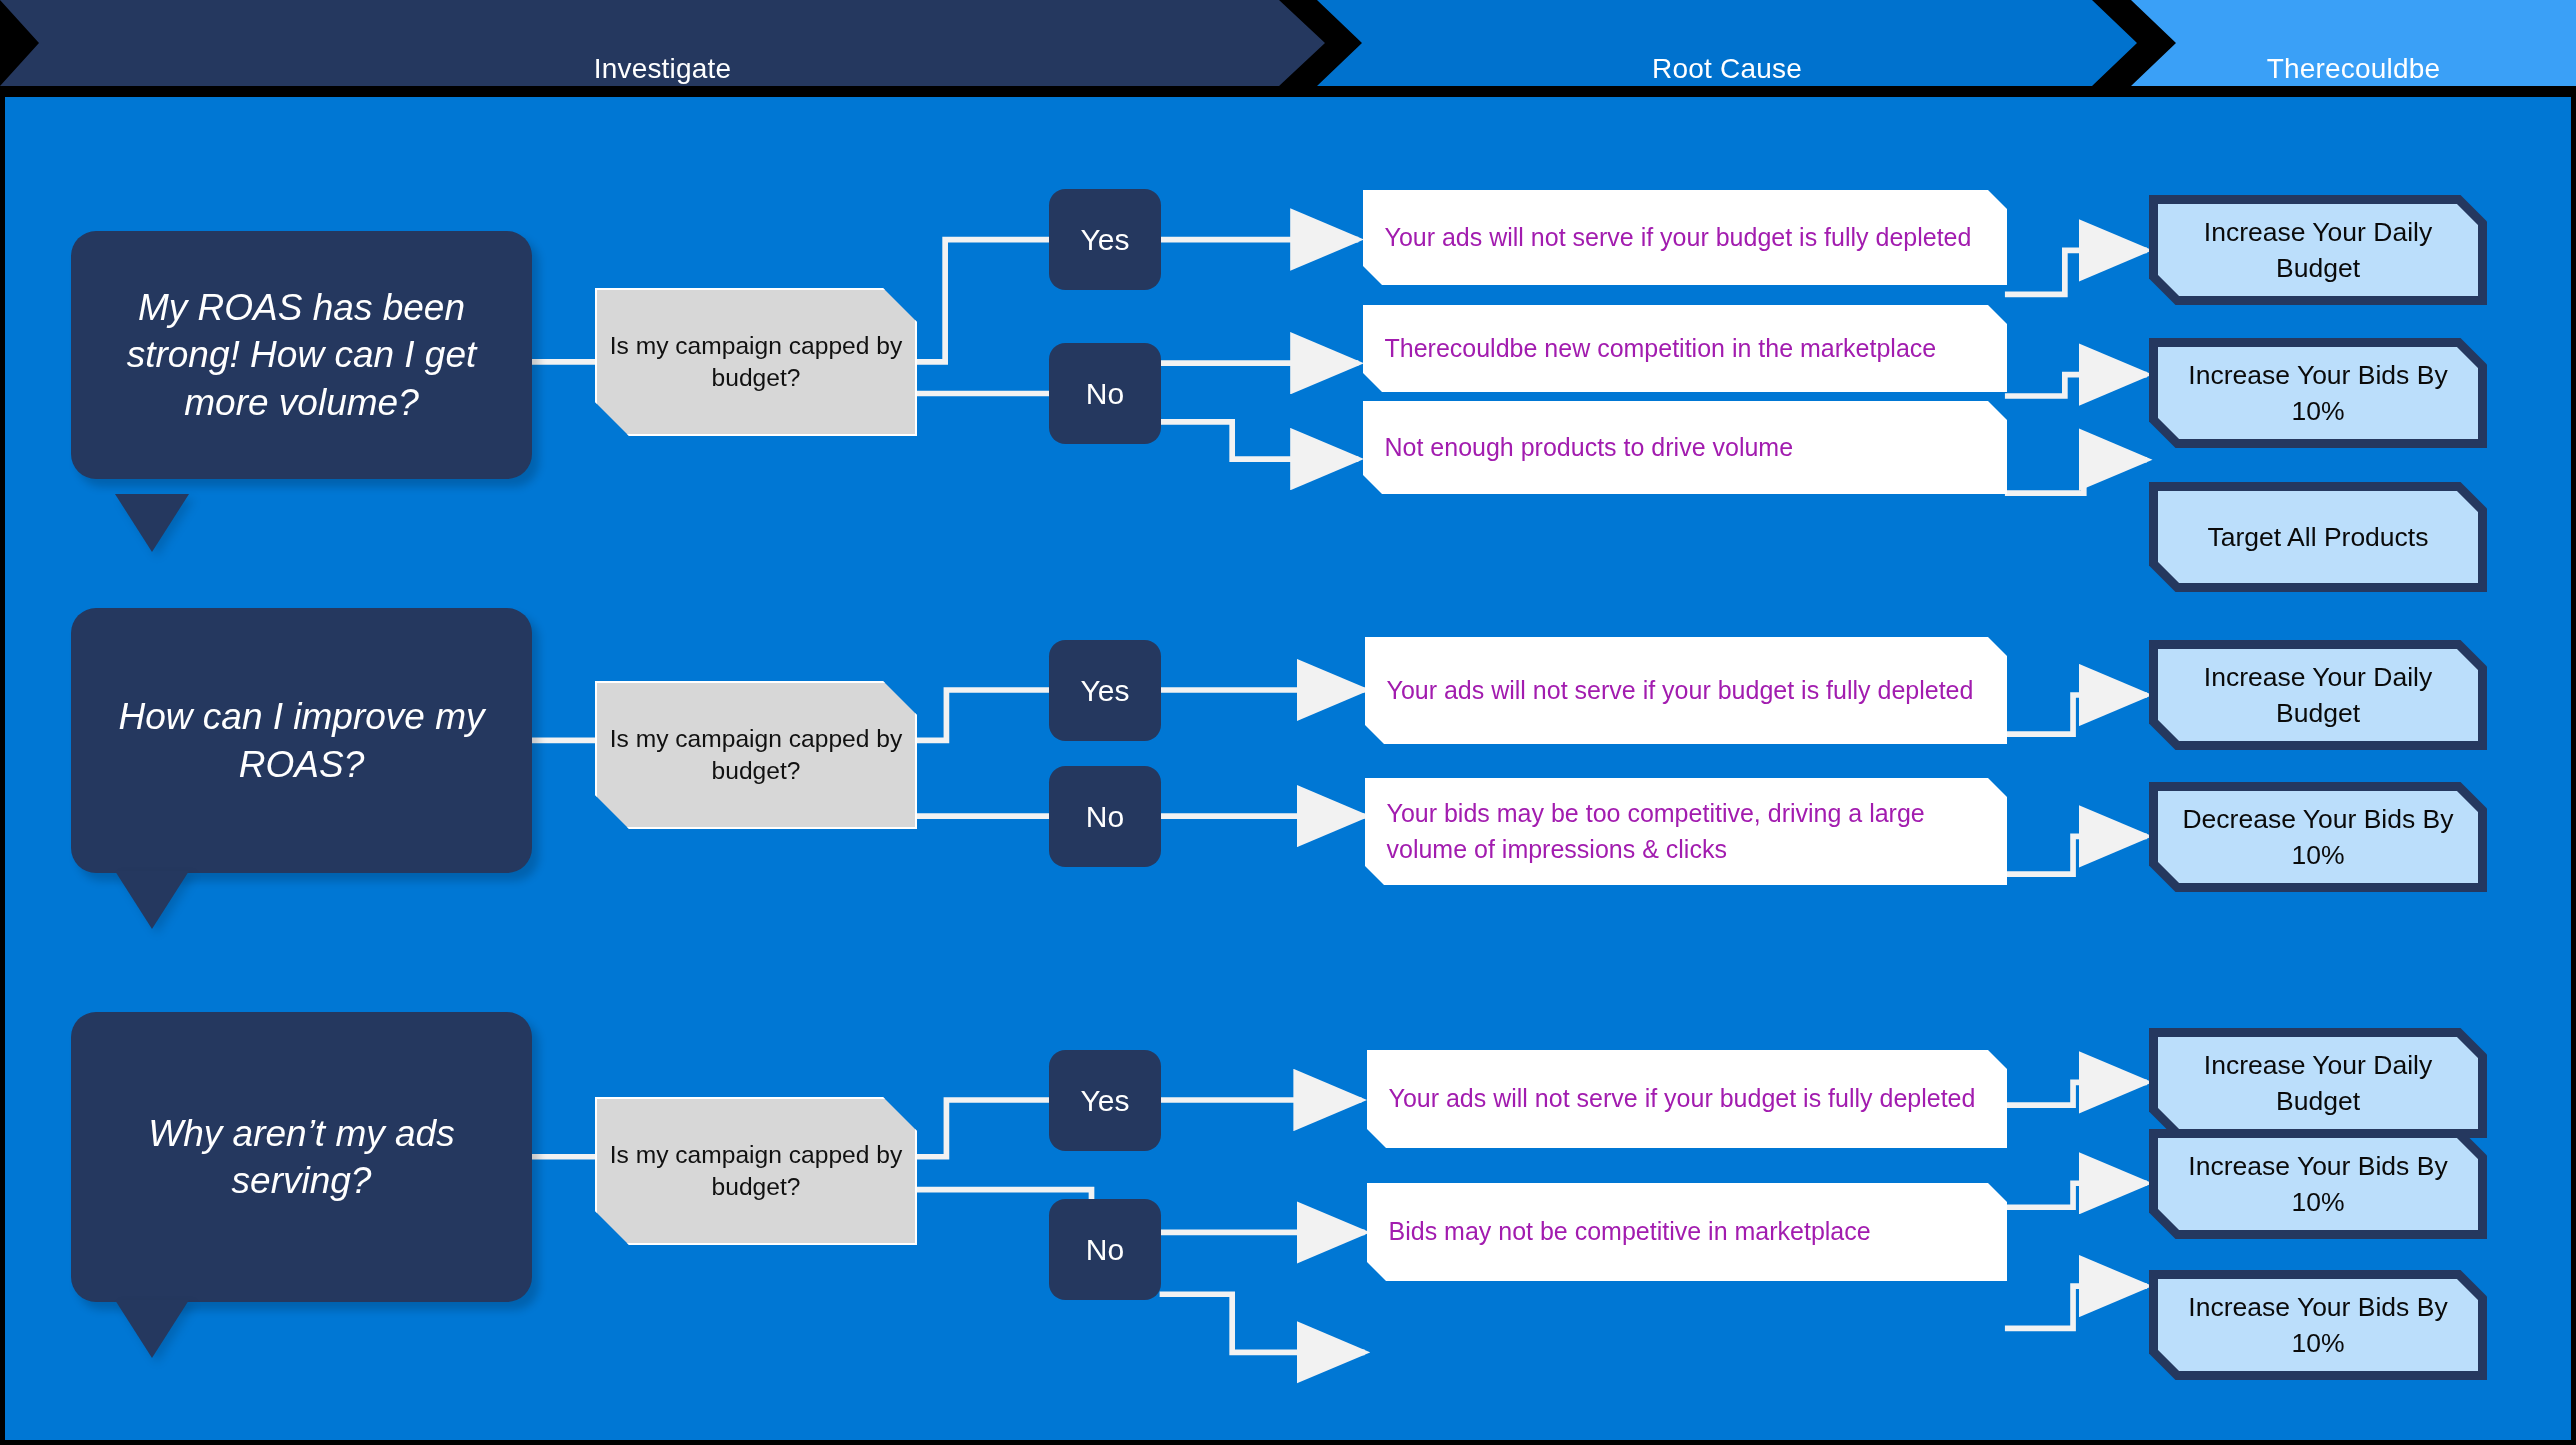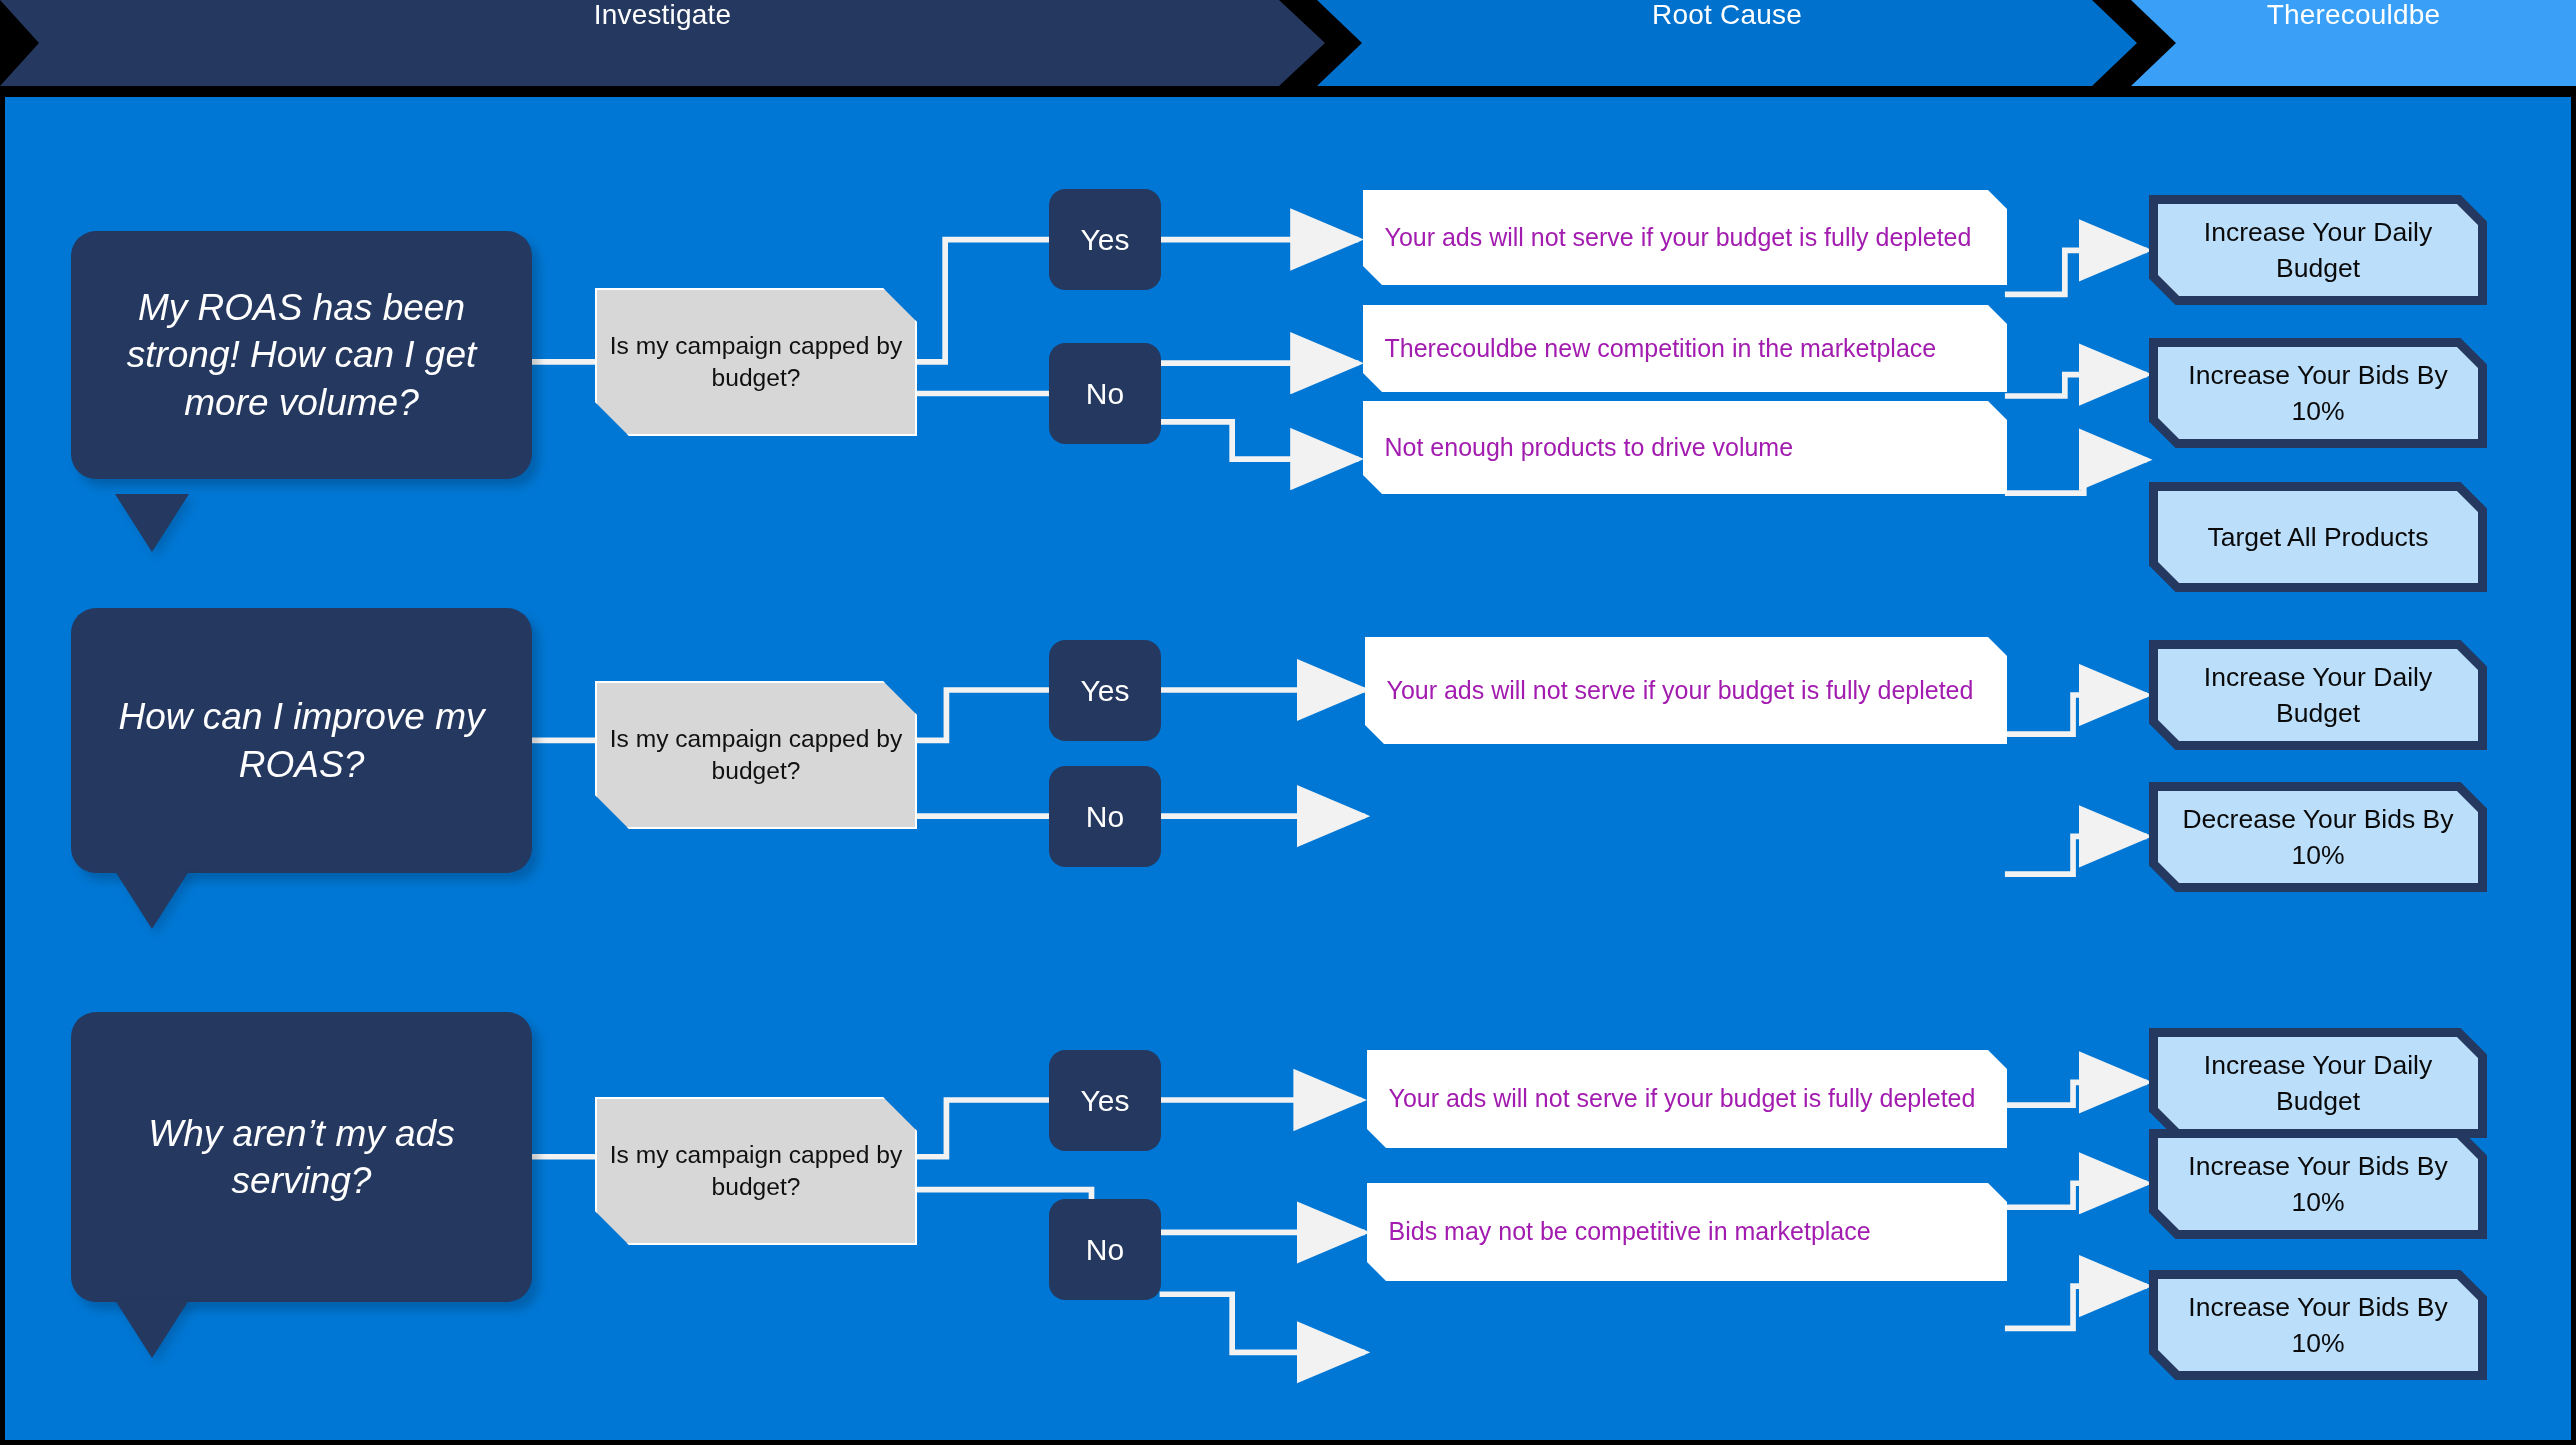--- a/index.html
+++ b/index.html
@@ -27,21 +27,21 @@
     left: 0; top: 0;
     width: 2576px;
     height: 86px;
     background: #000000;
   }
   .chev {
     position: absolute;
     top: 0;
     height: 86px;
     display: flex;
-    align-items: flex-start;
+    align-items: flex-end;
     justify-content: center;
     color: #ffffff;
     font-size: 28px;
     letter-spacing: 0.2px;
   }
   .chev span { position: relative; top: -1.3px; }
 
   #chev-investigate {
     left: 0px;
     width: 1325px;
@@ -309,20 +309,23 @@
     <div class="yn" style="left:1044px; top:543px; width:112px; height:101px;">
       <span>Yes</span>
     </div>
     <div class="yn" style="left:1044px; top:669px; width:112px; height:101px;">
       <span>No</span>
     </div>
 
     <div class="rootcause" style="left:1360px; top:540px; width:642px; height:107px;">
       <div class="rootcause-text">Your ads will not serve if your budget is fully depleted</div>
     </div>
+    <div class="rootcause" style="left:1360px; top:681px; width:642px; height:107px;">
+      <div class="rootcause-text">Your bids may be too competitive, driving a large volume of impressions &amp; clicks</div>
+    </div>
 
     <div class="optim" style="left:2144px; top:543px; width:338px; height:110px;">
       <div class="optim-inner">
         <div class="optim-text">Increase Your Daily Budget</div>
       </div>
     </div>
     <div class="optim" style="left:2144px; top:685px; width:338px; height:110px;">
       <div class="optim-inner">
         <div class="optim-text">Decrease Your Bids By 10%</div>
       </div>

